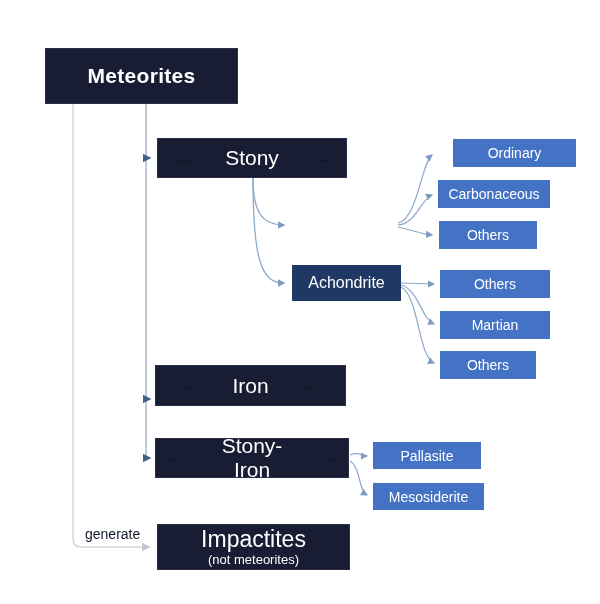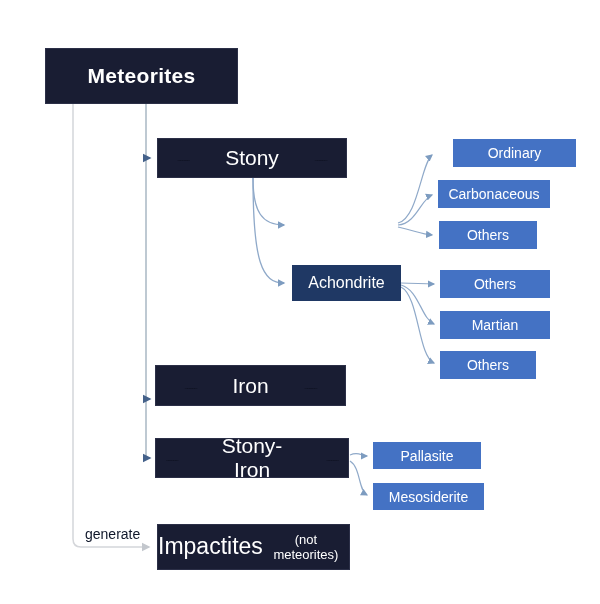--- a/index.html
+++ b/index.html
@@ -15,21 +15,21 @@
   .mid{background:#1f3864;}
   .leaf{background:#4472c4;}
   .root-label{font-size:21px;font-weight:bold;letter-spacing:0.3px;}
   .big-label{font-size:21px;gap:26px;}
   .mid-label{font-size:16px;}
   .leaf-label{font-size:14px;}
   .mark{
     font-size:6px;color:#0c0f1d;letter-spacing:-1px;line-height:1;
     margin:0 10px;transform:translateY(2px);white-space:nowrap;
   }
-  .impact-stack{display:flex;flex-direction:row;align-items:center;line-height:1.1;}
+  .impact-stack{display:flex;flex-direction:column;align-items:center;line-height:1.1;}
   .impact-main{font-size:23px;}
   .impact-sub{font-size:13px;margin-top:1px;}
   #edges{position:absolute;left:0;top:0;width:600px;height:604px;pointer-events:none;}
   .generate-label{
     position:absolute;left:85px;top:526px;font-size:14px;color:#0f172a;
   }
 </style>
 </head>
 <body>
 

